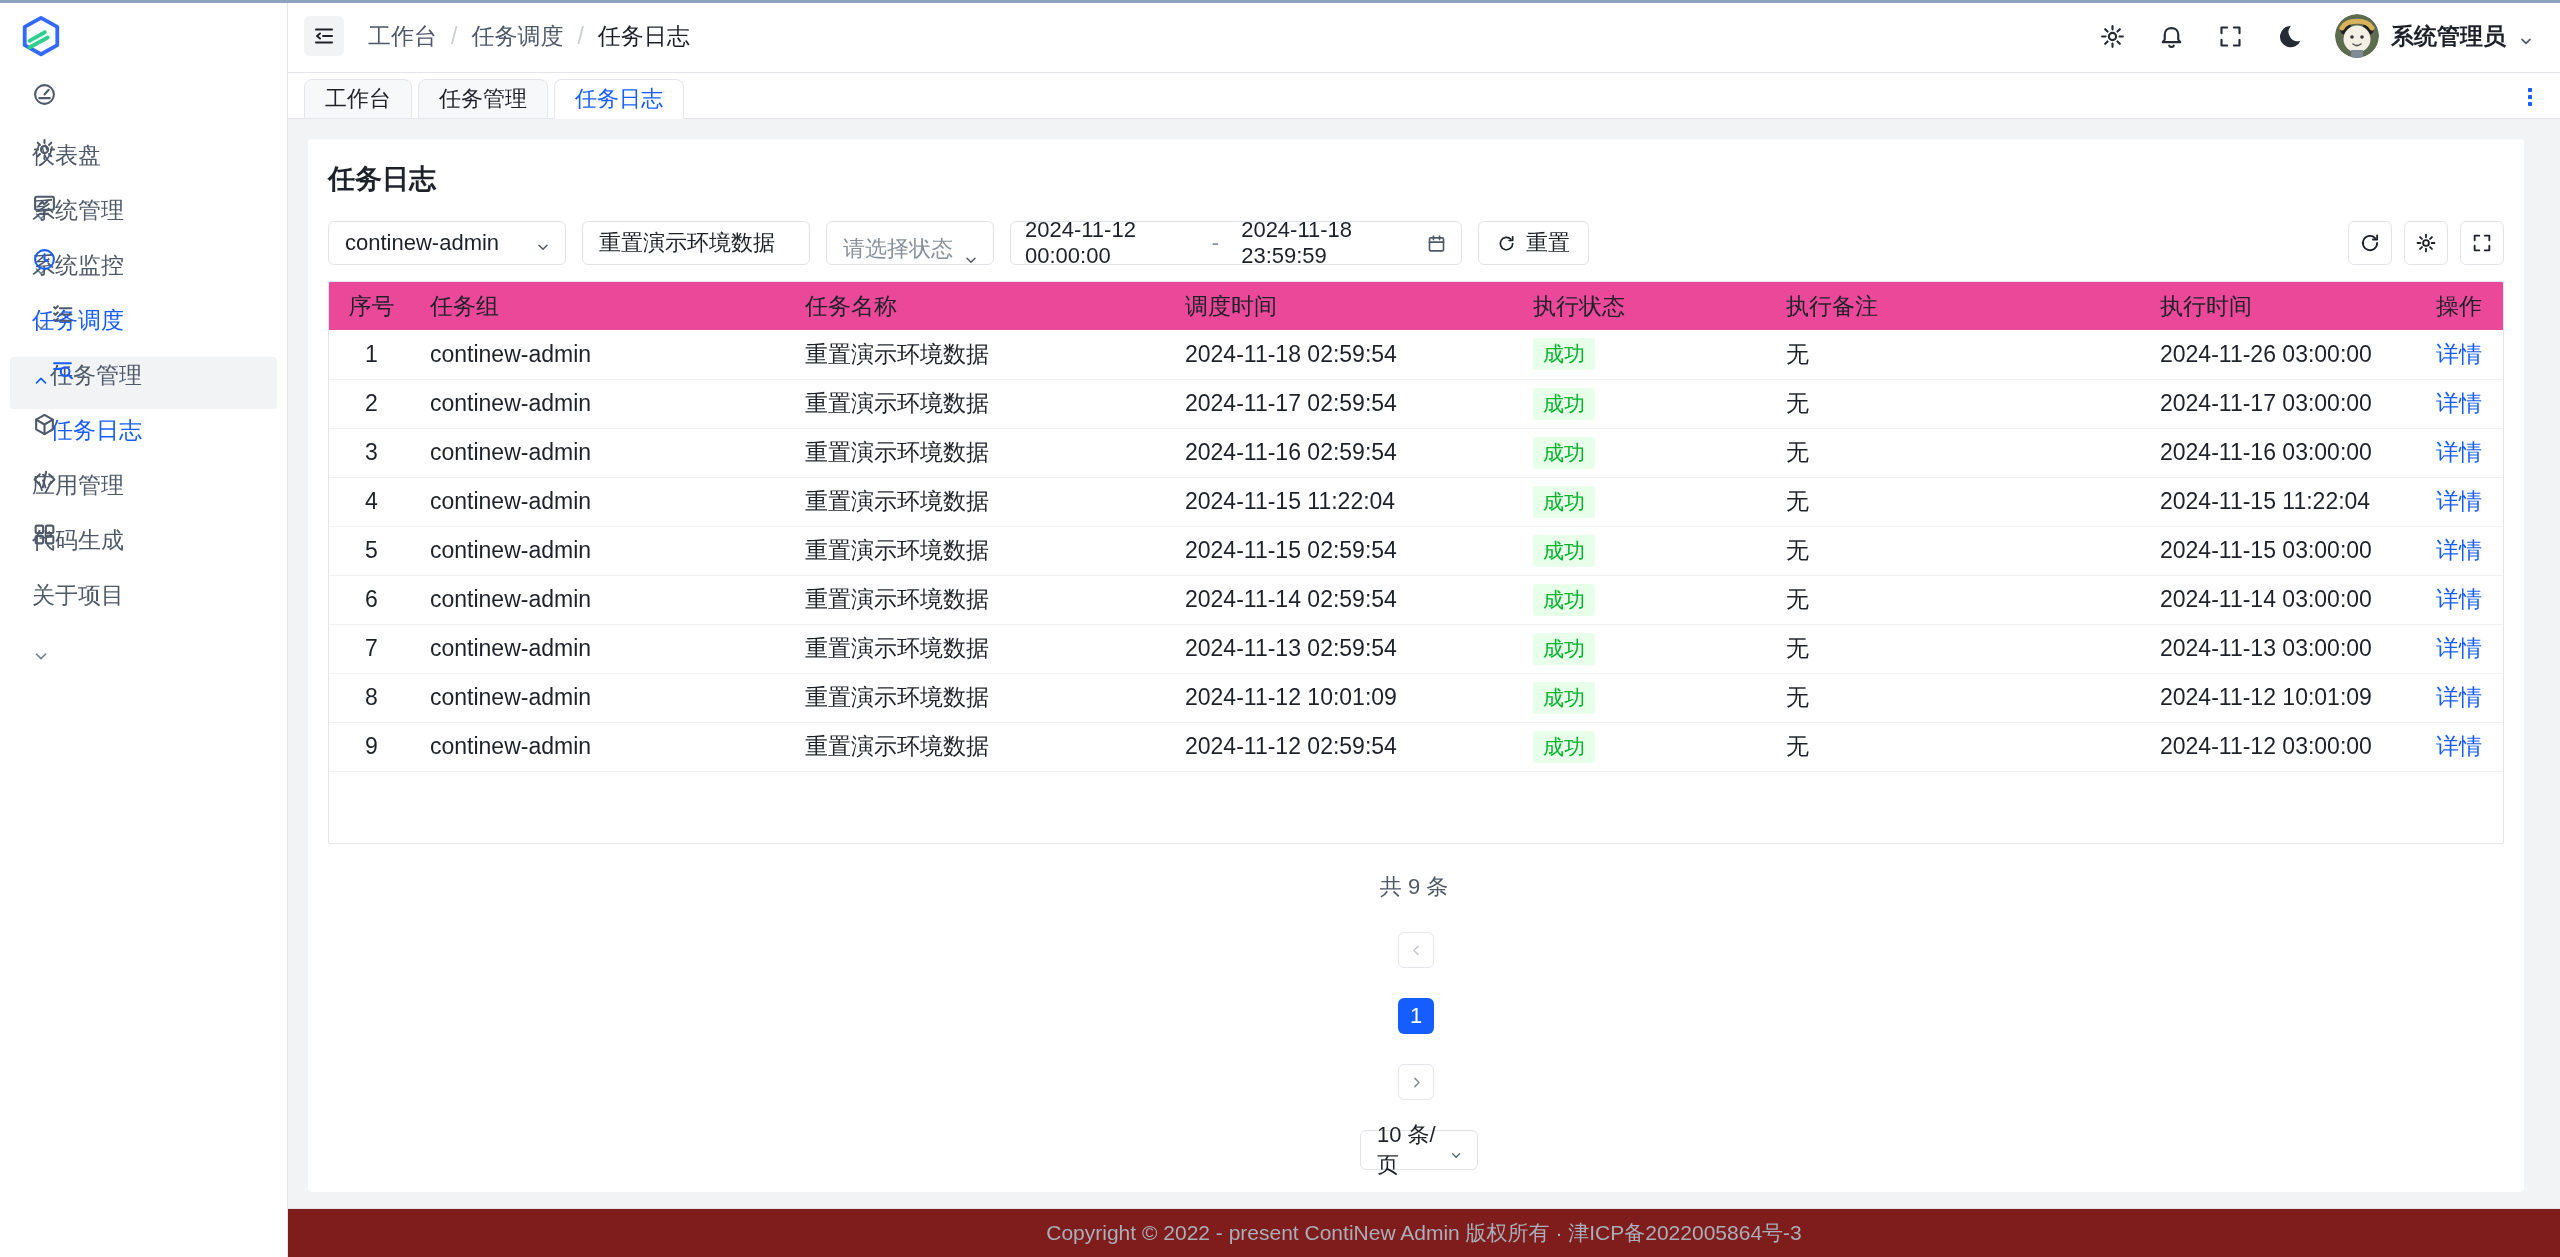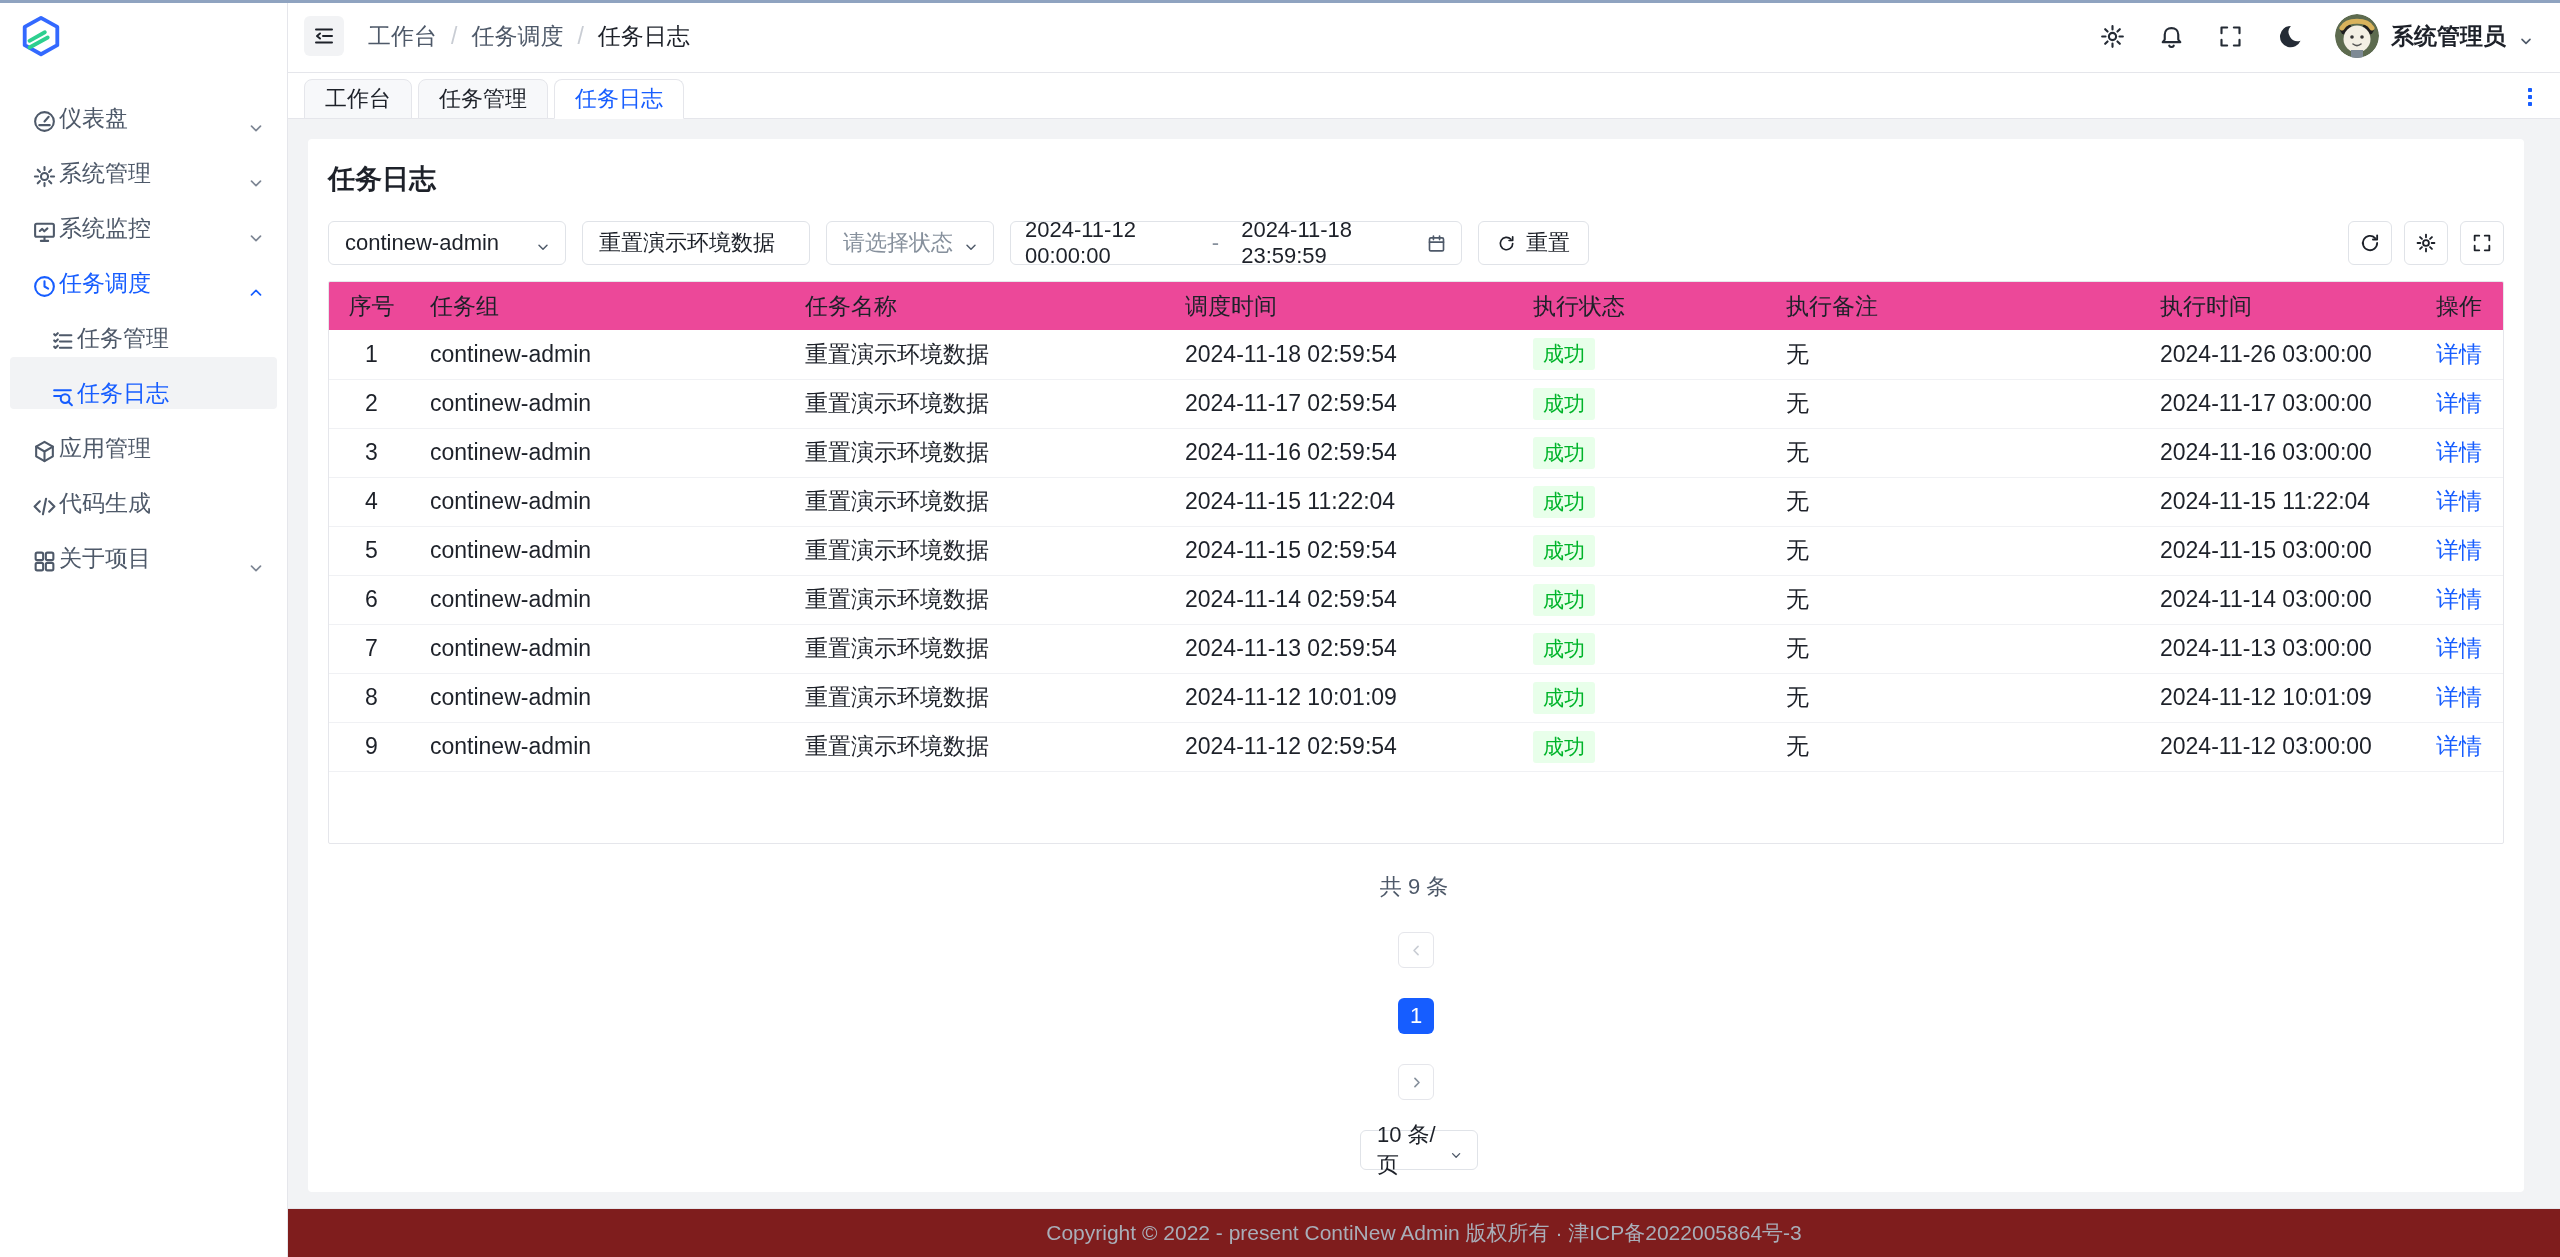--- a/index.html
+++ b/index.html
@@ -11,21 +11,21 @@
   }
   .top-edge { position:absolute; top:0; left:0; width:100%; height:3px; background:#8fa3c0; z-index:50; }
 
   
   .sidebar { width:288px; min-width:288px; height:100%; background:#fff; border-right:1px solid #e5e6eb; z-index:10; }
   .logo { height:73px; display:flex; align-items:center; padding-left:18px; gap:14px; }
   .logo-text { font-size:30px; font-weight:bold; color:#16213c; letter-spacing:0.5px; }
   .menu { padding-top:6px; }
   .menu-item {
     height:52px; margin:3px 10px; padding:0 12px 0 22px; border-radius:4px;
-    display:flex; align-items:flex-end; gap:2px; color:#4e5969; cursor:pointer;
+    display:flex; align-items:flex-start; gap:33px; color:#4e5969; cursor:pointer;flex-direction:column;
   }
   .menu-item .mi-icon { width:25px; height:25px; display:flex; }
   .menu-item .mi-icon svg { width:100%; height:100%; }
   .menu-item .mi-label { flex:1; font-size:23px; }
   .menu-item .mi-chevron { width:18px; height:18px; color:#7d8694; }
   .menu-item.active-parent { color:#165dff; }
   .menu-item.active-parent .mi-chevron { color:#165dff; }
   .menu-item.sub { padding-left:40px; }
   .menu-item.selected { background:#f2f3f5; color:#165dff; }
 
@@ -65,21 +65,21 @@
   
   .content { flex:1; background:#f2f3f5; padding:20px 36px 16px 20px; min-height:0; }
   .card { background:#fff; border-radius:4px; height:100%; padding:22px 20px 22px 20px; display:flex; flex-direction:column; }
   .card-title { font-size:27px; font-weight:600; color:#1d2129; }
 
   .filter-row { margin-top:24px; display:flex; align-items:center; gap:16px; }
   .ctl { height:44px; border:1px solid #e0e3e8; border-radius:6px; background:#fff; display:flex; align-items:center; font-size:22px; }
   .ctl.select { justify-content:space-between; padding:0 14px 0 16px; cursor:pointer; }
   .ctl .chev { width:16px; height:16px; color:#4e5969; }
   .w-group { width:238px; }
-  .w-status { width:168px; color:#86909c; }
+  .w-status { width:168px; color:#86909c;align-items:flex-end; }
   .name-input { width:228px; height:44px; border:1px solid #e0e3e8; border-radius:6px; padding:0 16px; font-size:22px; color:#1d2129; font-family:inherit; outline:none; }
   .date-range { width:452px; padding:0 14px; justify-content:center; gap:0; cursor:pointer; }
   .date-range .dval { color:#1d2129; }
   .date-range .dsep { color:#86909c; margin:0 22px; }
   .date-range .cal { width:21px; height:21px; color:#4e5969; margin-left:20px; display:flex; }
   .btn-reset { height:44px; padding:0 18px; gap:10px; cursor:pointer; color:#1d2129; }
   .btn-reset svg { width:19px; height:19px; }
   .toolbar { margin-left:auto; display:flex; gap:12px; }
   .icon-btn { width:44px; height:44px; border:1px solid #e0e3e8; border-radius:6px; background:#fff; display:flex; align-items:center; justify-content:center; cursor:pointer; color:#1d2129; }
   .icon-btn svg { width:22px; height:22px; }

